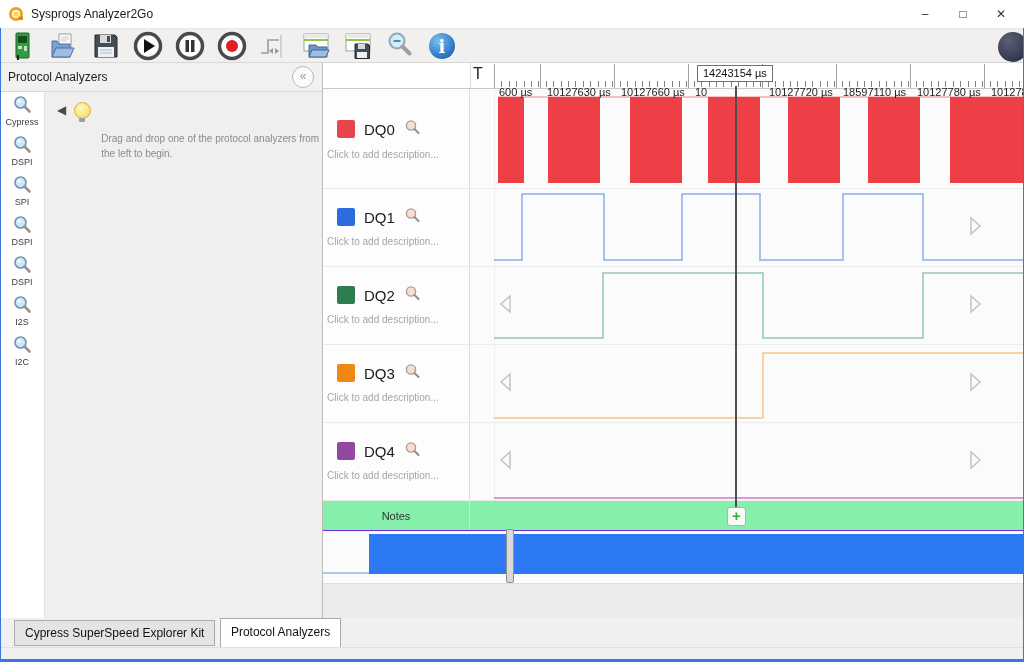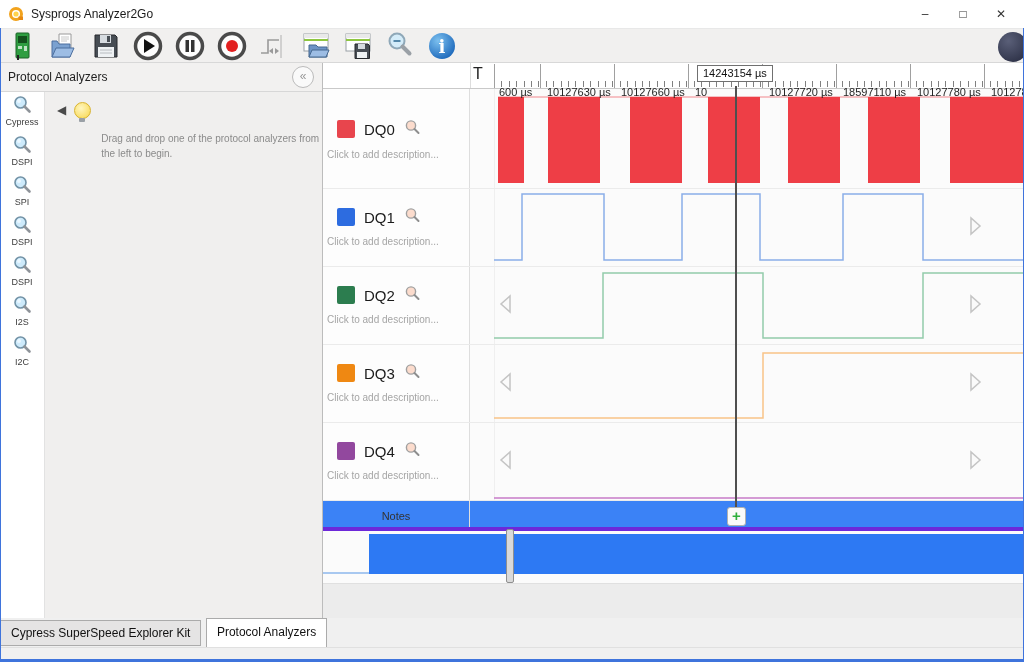--- a/index.html
+++ b/index.html
@@ -58,34 +58,34 @@
   .ch-name{font-size:15px;color:#1b1b1b;}
   .ch-desc{position:absolute;left:4px;top:47px;font-size:10px;color:#a5a5a5;white-space:nowrap;}
   .ch-row.tall .ch-desc{top:60px;}
   .ch-wave{flex:1;position:relative;}
   .ch-wave:before{content:'';position:absolute;left:24px;top:0;bottom:0;width:1px;background:#efefef;}
   .wave-svg{position:absolute;left:24px;top:0;}
   .nav-arrow{position:absolute;top:50%;transform:translateY(-50%);}
   .nav-left{left:28px;}
   .nav-right{right:41px;}
 
-  .notes-row{display:flex;height:30px;border-bottom:4px solid #6d28d9;background:#3b82f6;box-sizing:border-box;gap:37px;}
+  .notes-row{display:flex;height:30px;border-bottom:1px solid #6d28d9;background:#86efac;box-sizing:border-box;gap:37px;}
   .notes-label-cell{width:147px;box-sizing:border-box;border-right:1px solid #dedede;text-align:center;line-height:30px;font-size:11px;color:#333;}
   .notes-wave{flex:1;position:relative;}
 
   .cursor-line{position:absolute;left:412px;top:23px;width:1.5px;height:423px;background:#4f4f4f;z-index:5;}
   .add-note-btn{position:absolute;left:404px;top:444px;width:17px;height:17px;background:#fafafa;border:1px solid #b0b0b0;border-radius:3px;z-index:6;color:#2eaf3c;font-weight:bold;font-size:15px;line-height:15px;text-align:center;box-sizing:content-box;}
 
   .ov-bar{position:absolute;left:46px;right:0;top:471px;height:40px;background:#2d79f3;z-index:3;}
   .ov-left-line{position:absolute;left:0;width:46px;top:509px;height:2px;background:#a8c8f0;z-index:3;}
   .ov-handle{position:absolute;left:183px;top:466px;width:8px;height:54px;background:#d9d9d9;border:1px solid #8f8f8f;border-radius:2px;z-index:4;box-sizing:border-box;}
   .ov-gray{position:absolute;left:0;right:0;top:520px;height:35px;background:#ececec;border-top:1px solid #e0e0e0;}
 
   
-  .tabbar{height:29px;background:#f0f0f0;padding-left:0;box-sizing:border-box;position:relative;}
+  .tabbar{height:29px;background:#f0f0f0;padding-left:14px;box-sizing:border-box;position:relative;}
   .tab{display:inline-block;padding:0 10px;font-size:12px;color:#111;border:1px solid #ababab;background:#e5e4e4;line-height:24px;height:26px;margin-top:2px;vertical-align:top;box-sizing:border-box;}
   .tab.active{background:#fff;border-bottom:none;height:29px;line-height:27px;margin-top:0;}
   .bottom-strip{height:12px;background:#f0f0f0;border-top:1px solid #e0e0e0;}
 </style>
 </head>
 <body>
 
 <div class="window">
 
   <div class="titlebar">

